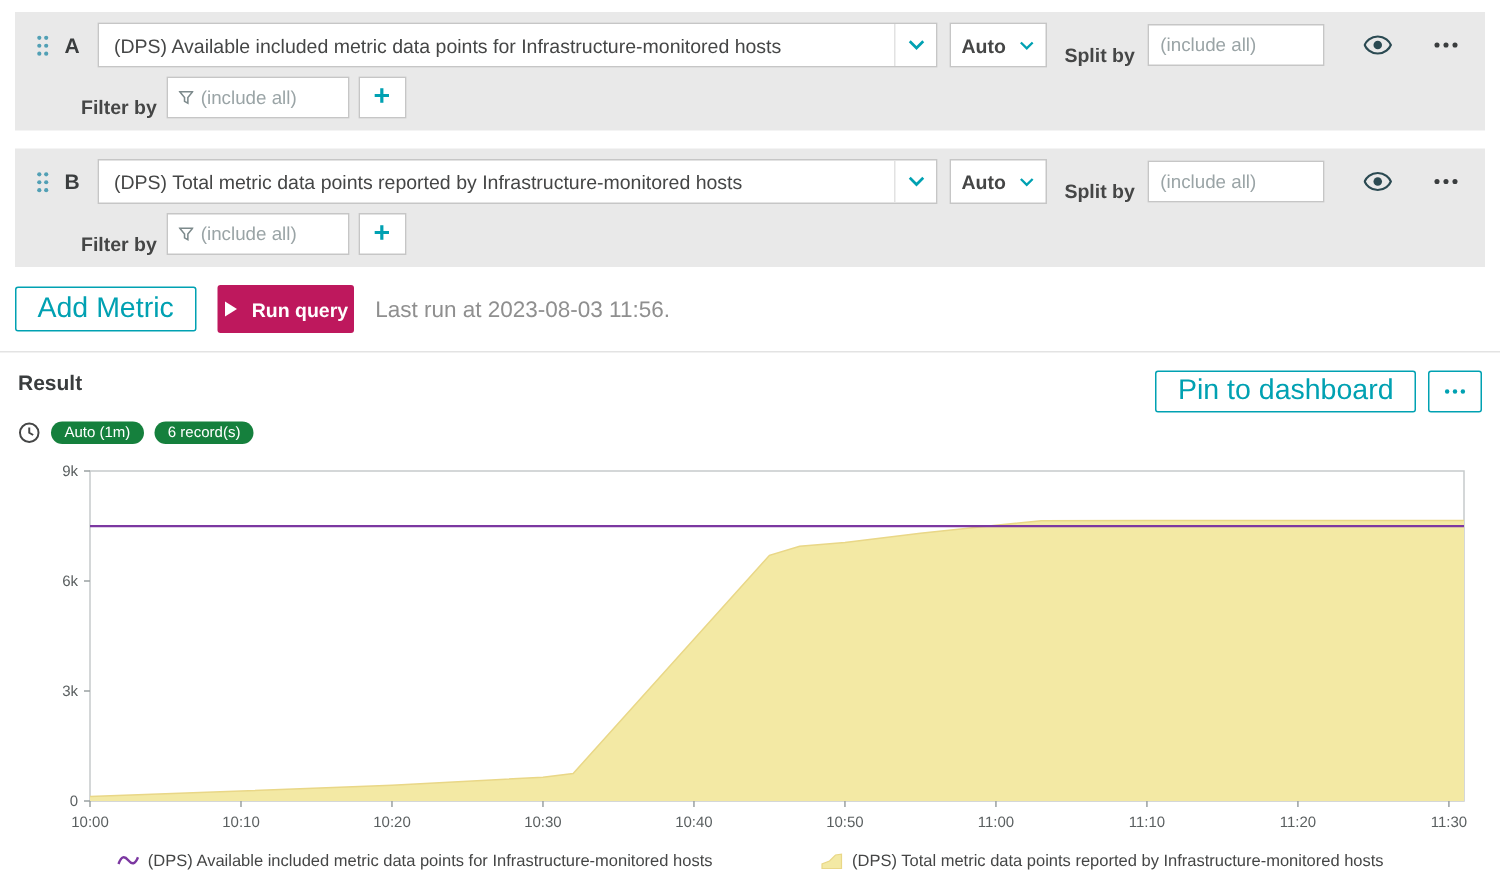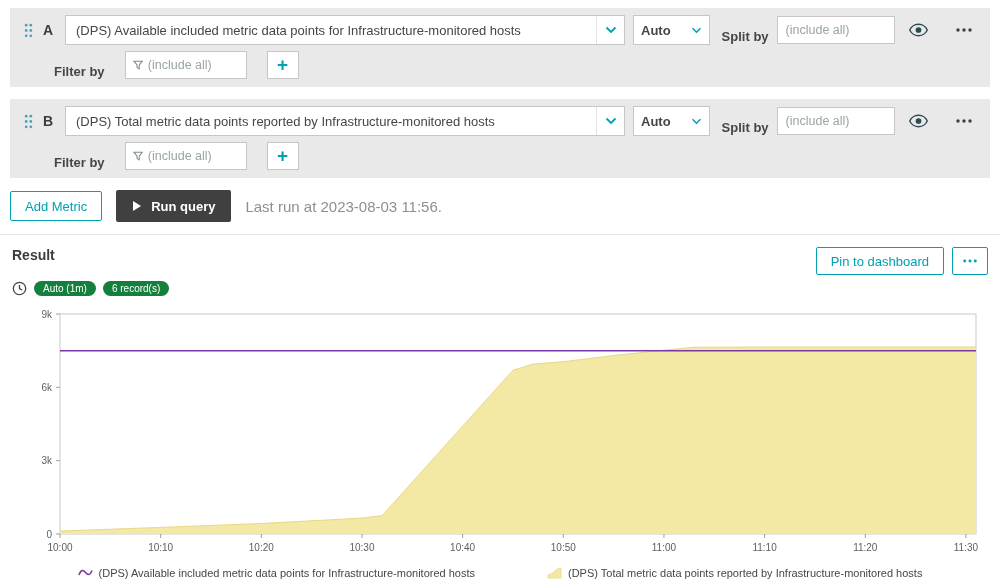--- a/index.html
+++ b/index.html
@@ -12,36 +12,36 @@
 
   
   .query-block { background:#e9e9e9; margin:8px 10px 0 10px; padding:6px 12px; }
   .query-block + .query-block { margin-top:12px; }
   .qrow1 { display:flex; align-items:center; gap:8px; height:32px; }
   .drag-handle { display:flex; align-items:center; cursor:grab; padding:2px; }
   .q-letter { font-weight:bold; font-size:14px; width:14px; color:#3a3d3e; }
   .metric-select { display:flex; align-items:center; background:#fff; border:1px solid #c6c6c6; height:30px; width:560px; cursor:pointer; }
   .metric-text { flex:1; padding:0 10px; font-size:13px; white-space:nowrap; overflow:hidden; text-overflow:ellipsis; }
   .chev-cell { width:28px; height:100%; display:flex; align-items:center; justify-content:center; border-left:1px solid #e2e2e2; }
-  .agg-select { display:flex; align-items:center; gap:20px; background:#fff; border:1px solid #c6c6c6; height:30px; padding:0 7px; font-weight:bold; font-size:13px; cursor:pointer; }
+  .agg-select { display:flex; align-items:center; gap:8px; background:#fff; border:1px solid #c6c6c6; height:30px; padding:0 7px; font-weight:bold; font-size:13px; cursor:pointer; }
   .lbl { font-weight:bold; font-size:13px; white-space:nowrap;margin-top:12px; }
   .split-lbl { margin-left:4px; }
   input.plain { height:28px; border:1px solid #c6c6c6; padding:0 8px; font-size:12.5px; width:118px; color:#454646; background:#fff; }
   input::placeholder { color:#9aa4a6; }
   .row-right { margin-left:auto; display:flex; align-items:center; gap:24px; padding-right:4px; }
   .icon-btn { background:none; border:none; padding:2px; cursor:pointer; display:flex; align-items:center; }
-  .qrow2 { display:flex; align-items:center; gap:20px; margin:5px 0 2px 32px; height:28px; }
+  .qrow2 { display:flex; align-items:center; gap:6px; margin:5px 0 2px 32px; height:28px; }
   .filter-box { display:flex; align-items:center; background:#fff; border:1px solid #c6c6c6; height:28px; padding:0 7px; width:122px; gap:5px; }
   .filter-box input { border:none; height:24px; width:100%; padding:0; font-size:12.5px; }
   .plus-btn { width:32px; height:28px; background:#fff; border:1px solid #c6c6c6; color:#00a1b2; font-size:19px; font-weight:bold; line-height:1; display:flex; align-items:center; justify-content:center; cursor:pointer; padding:0 0 2px 0; }
 
   
   .toolbar { display:flex; align-items:center; gap:14px; margin:12px 10px; }
-  .btn-outline { border:1px solid #00a1b2; color:#00a1b2; background:#fff; height:30px; padding:0 14px; font-size:13px; border-radius:2px; cursor:pointer; font-family:inherit; }
-  .btn-primary { background:#404040; color:#fff; height:32px; padding:0 16px; display:flex; align-items:center; gap:9px; font-size:13px; font-weight:bold; border:none; border-radius:2px; cursor:pointer; font-family:inherit; }
+  .btn-outline { border:1px solid #00a1b2; color:#00a1b2; background:#fff; height:30px; padding:0 14px; font-size:19px; border-radius:2px; cursor:pointer; font-family:inherit; }
+  .btn-primary { background:#be185d; color:#fff; height:32px; padding:0 4px; display:flex; align-items:center; gap:9px; font-size:13px; font-weight:bold; border:none; border-radius:2px; cursor:pointer; font-family:inherit; }
   .last-run { font-size:15px; color:#8f8f8f; }
 
   .divider { border:none; border-top:1px solid #e3e3e3; margin:2px 0 0 0; }
 
   
   .result-section { padding:12px 12px 0 12px; }
   .result-head { display:flex; align-items:flex-start; justify-content:space-between; }
   .result-title { font-size:14px; font-weight:bold; color:#3a3d3e; }
   .head-right { display:flex; gap:8px; align-items:flex-end; }
   .pin-btn { height:28px; }

